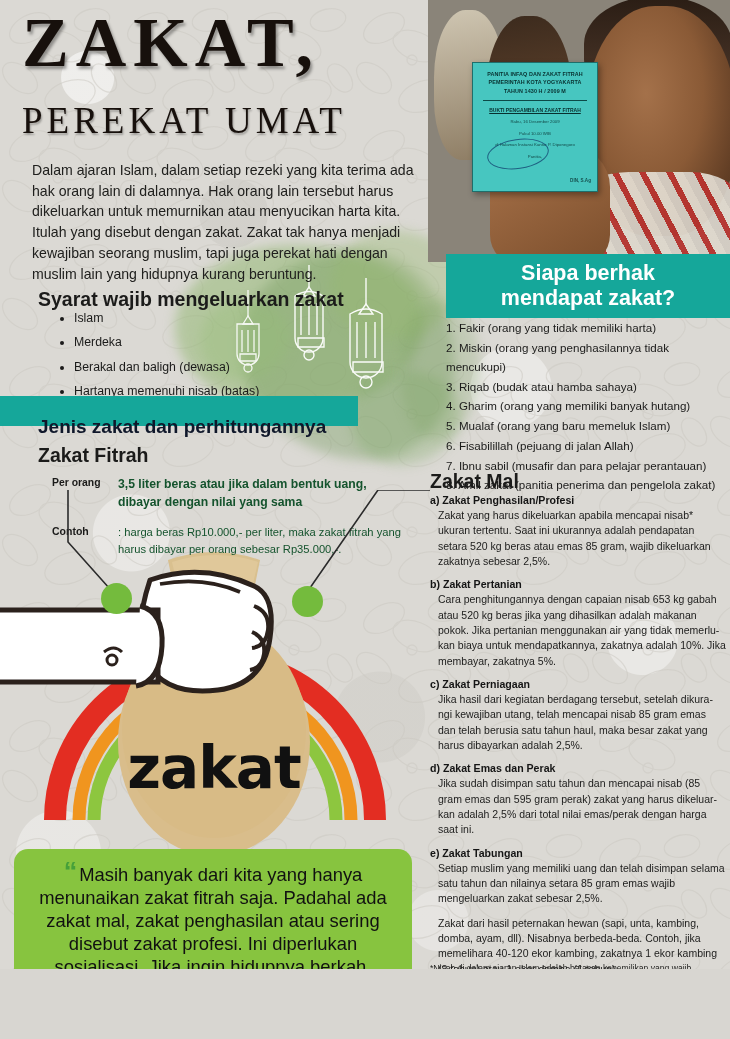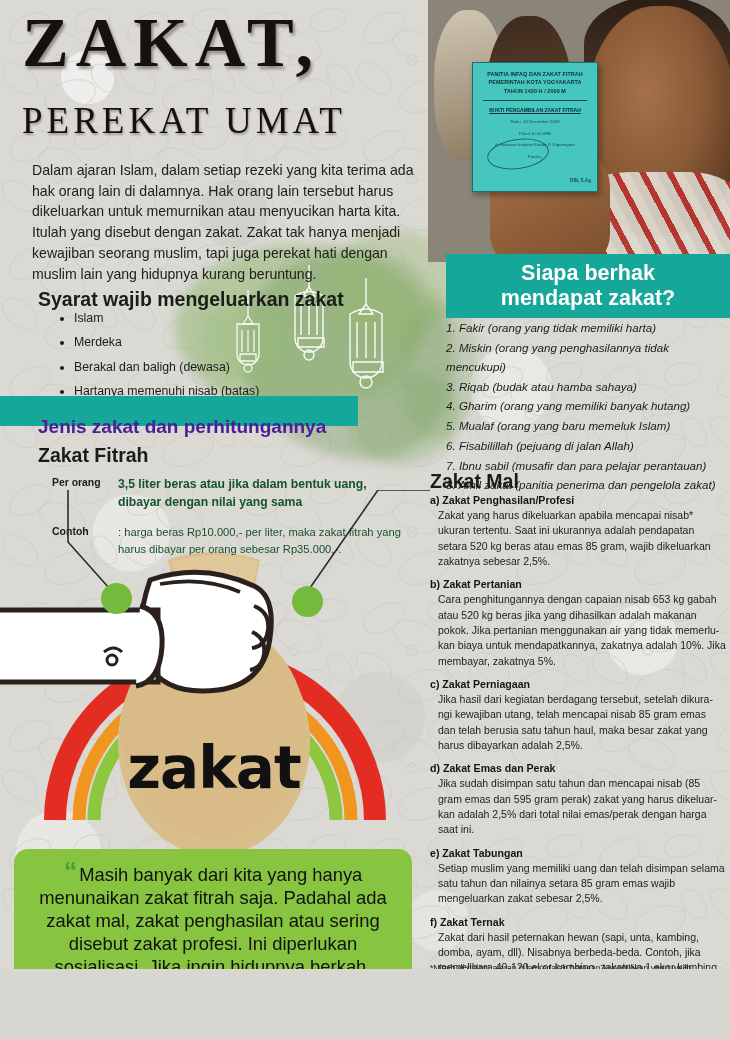--- a/index.html
+++ b/index.html
@@ -125,28 +125,28 @@
     background:#15a79a; z-index:6;
     display:flex; align-items:center; justify-content:center;
   }
   .teal-box h2 {
     color:#fff; font-size:21.5px; font-weight:700; text-align:center; line-height:1.18;
   }
   .recipients {
     position:absolute; left:446px; top:318px; width:284px; z-index:6;
     font-size:11.6px; line-height:1.66; color:#1b1b1a;
   }
-  .recipients li { list-style:none; margin-bottom:.5px;font-style:italic; }
+  .recipients li { list-style:none; margin-bottom:.5px; }
 
   .section-banner {
     position:absolute; left:0px; top:396px; width:358px; height:30px;
     background:#15a79a; z-index:6;
     display:flex; align-items:center; padding-left:38px;
   }
-  .section-banner span { color:#4c1d95; font-size:19px; font-weight:700;margin-top:32px; }
+  .section-banner span { color:#0f172a; font-size:19px; font-weight:700;margin-top:32px; }
 
   
   .h-fitrah {
     position:absolute; left:38px; top:444px; z-index:6;
     font-size:19.5px; font-weight:700; color:#1b1b1a;
   }
   .fitrah-rows { position:absolute; left:52px; top:476px; width:360px; z-index:6; }
   .frow { display:flex; margin-bottom:13px; }
   .flabel { font-size:10.4px; font-weight:700; color:#1b1b1a; width:66px; flex:none; padding-top:1px; }
   .flabel.alt { font-size:10.5px; }
@@ -361,21 +361,20 @@
       </div>
       <div class="mal-item">
         <div class="mal-h">d)  Zakat Emas dan Perak</div>
         <div class="mal-p">Jika sudah disimpan satu tahun dan mencapai nisab (85 gram emas dan 595 gram perak) zakat yang harus dikeluar-kan adalah 2,5% dari total nilai emas/perak dengan harga saat ini.</div>
       </div>
       <div class="mal-item">
         <div class="mal-h">e)  Zakat Tabungan</div>
         <div class="mal-p">Setiap muslim yang memiliki uang dan telah disimpan selama satu tahun dan nilainya setara 85 gram emas wajib mengeluarkan zakat sebesar 2,5%.</div>
       </div>
       <div class="mal-item">
-        <div class="mal-h">f)  Zakat Ternak</div>
         <div class="mal-p">Zakat dari hasil peternakan hewan (sapi, unta, kambing, domba, ayam, dll). Nisabnya berbeda-beda. Contoh, jika memelihara 40-120 ekor kambing, zakatnya 1 ekor kambing (2 tahun) atau 1 ekor domba (1 tahun).</div>
       </div>
     </div>
   <div class="footnote" style="position:absolute;left:430px;top:954px;width:292px;z-index:6">*Nisab di dalam ajaran Islam adalah batasan kepemilikan yang wajib dikeluarkan zakatnya.</div>
 
   <svg class="leader" style="left:0;top:490px" width="430" height="130">
     <polyline points="68,0 68,52 118,108" fill="none" stroke="#2b2b2b" stroke-width="1.6"></polyline>
     <polyline points="430,0 378,0 303,108" fill="none" stroke="#2b2b2b" stroke-width="1.6"></polyline>
   </svg>
 

